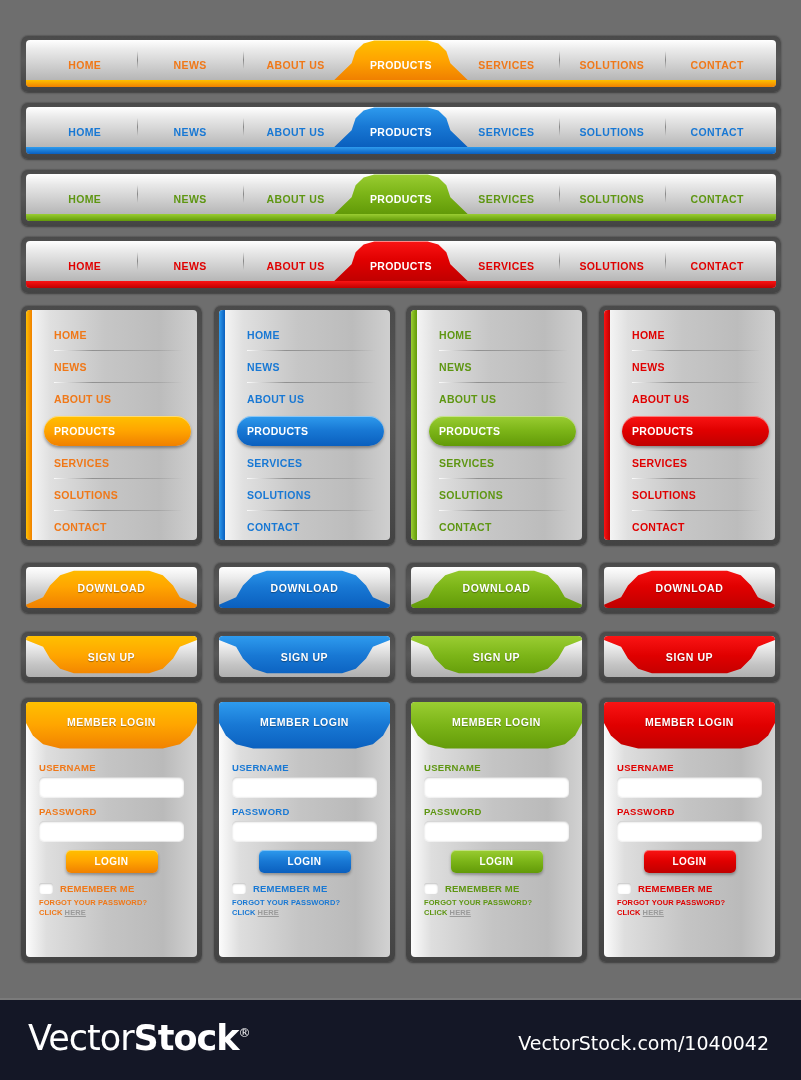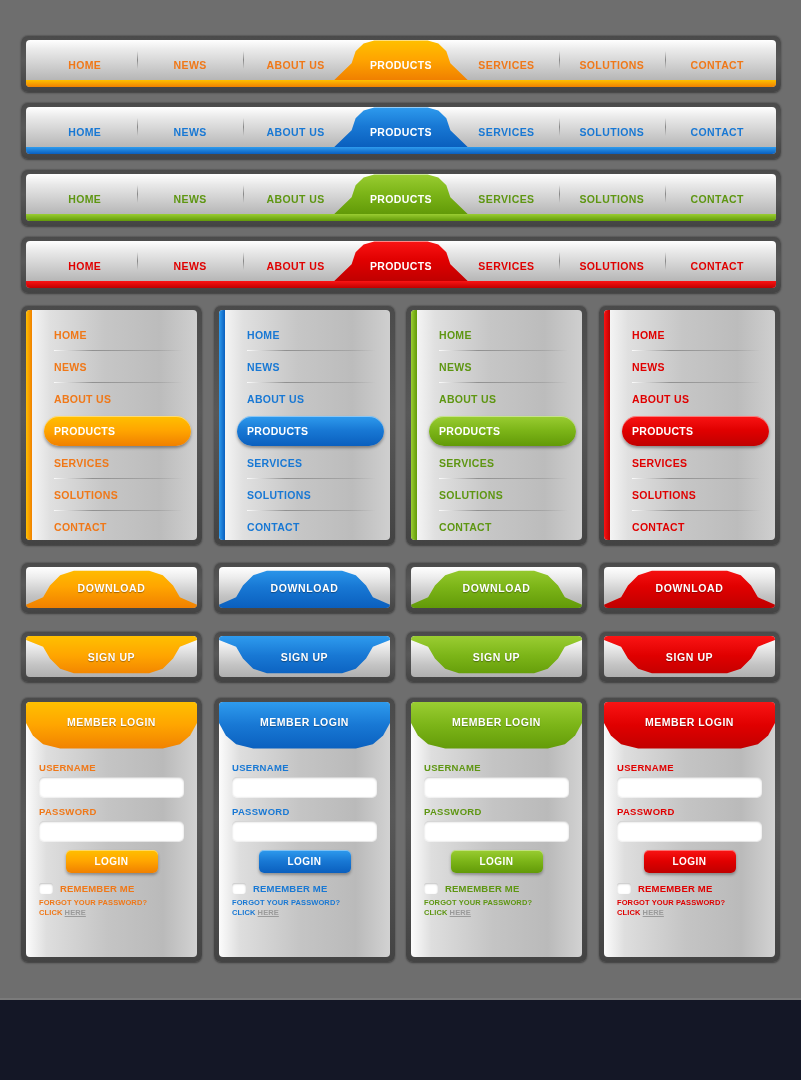--- a/index.html
+++ b/index.html
@@ -449,13 +449,15 @@
           <div class="forgot" style="color: rgb(224, 0, 0);">
             <div>FORGOT YOUR PASSWORD?</div>
             <div><span>CLICK</span> <span class="here">HERE</span></div>
           </div>
         </div>
       </div>
     </div>
   </div>
 
 <div id="footer">
+  <div class="vs-logo"><span>Vector</span><b>Stock</b><sup>®</sup></div>
+  <div class="vs-url">VectorStock.com/1040042</div>
 </div>
 
 </body></html>

